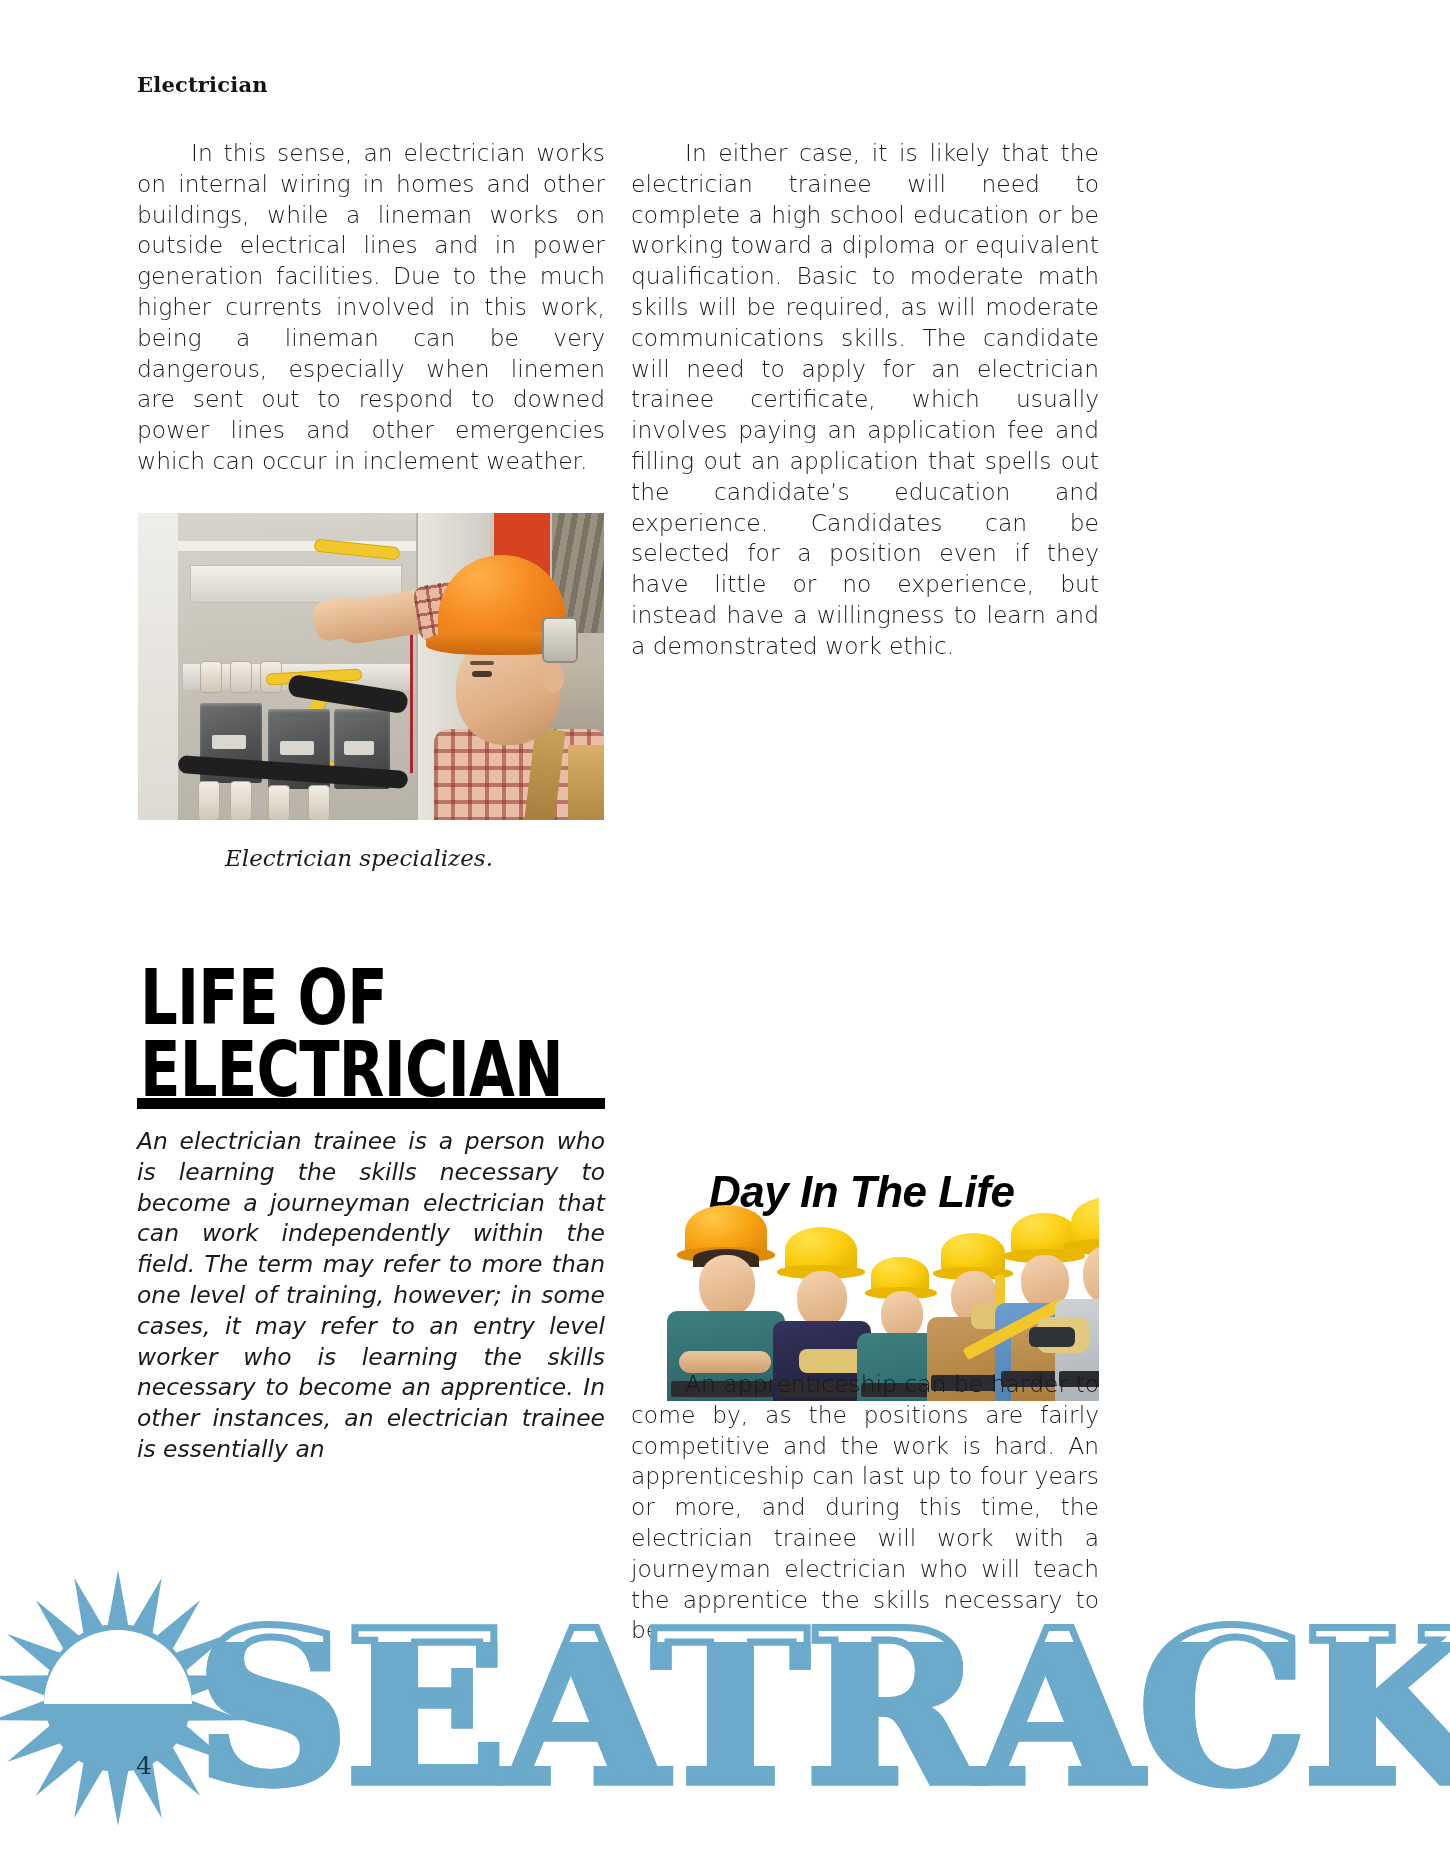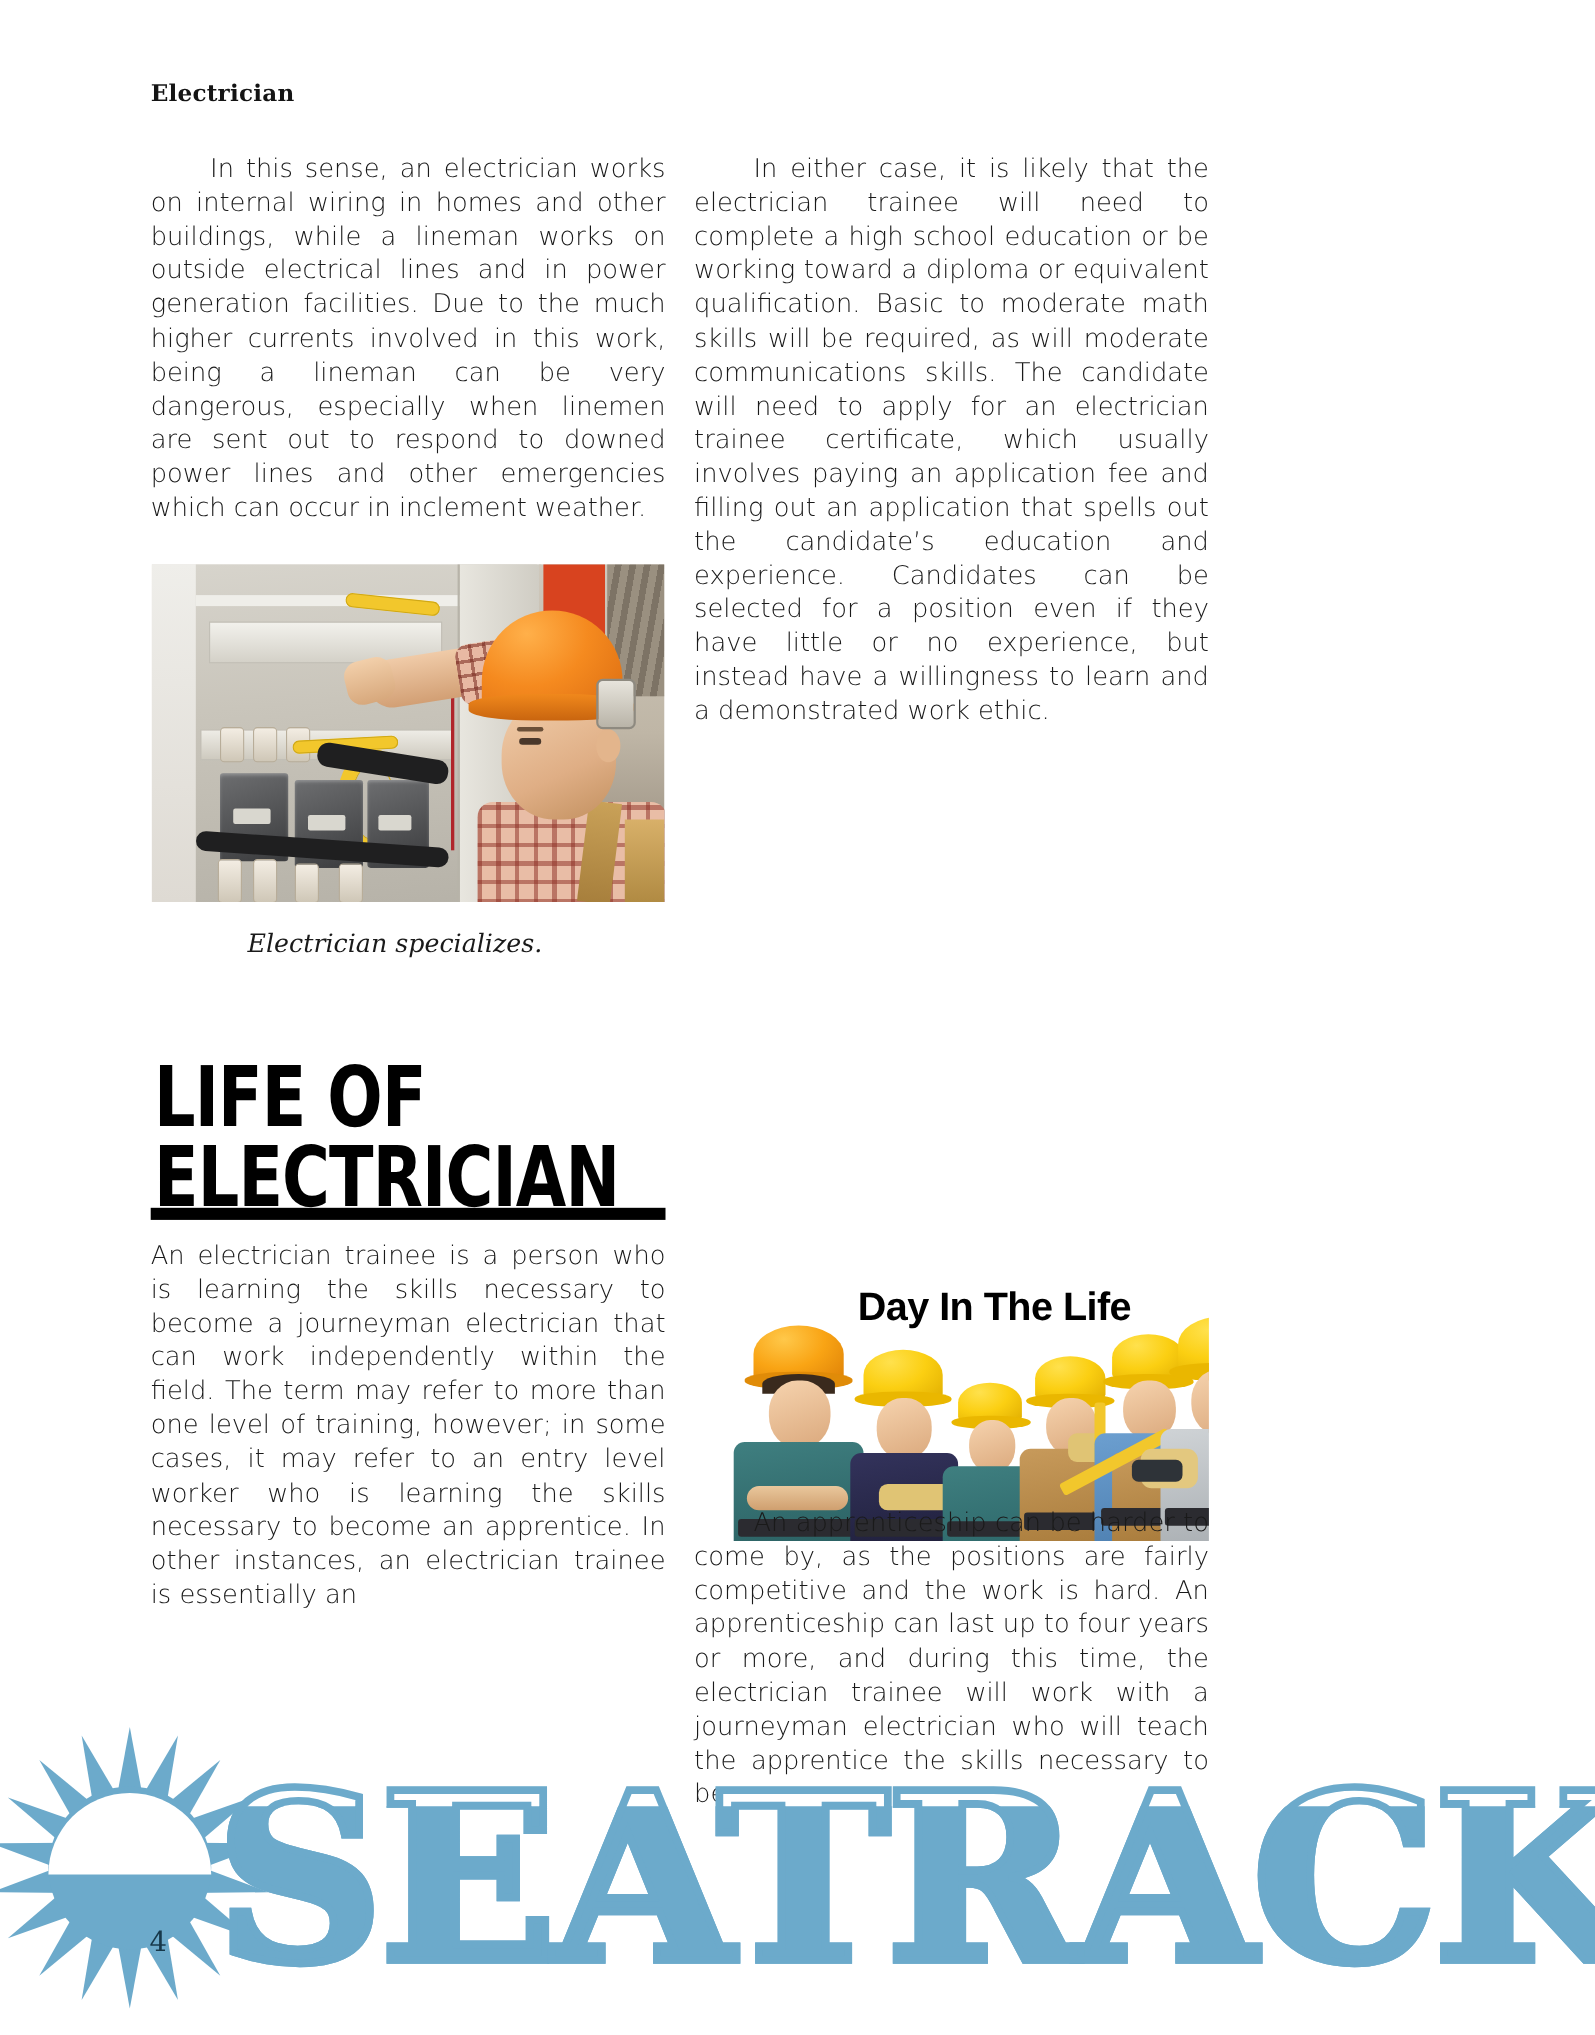--- a/index.html
+++ b/index.html
@@ -35,21 +35,21 @@
     text-justify:inter-word;
     -webkit-hyphens:none;hyphens:none;
   }
   .col-left{left:137px;}
   .col-right{left:631px;}
   .col p{margin:0;text-indent:54px;}
   .col p.noindent{text-indent:0;}
 
   #col-left-top{top:138px;}
   #col-right-top{top:138px;}
-  #col-left-bottom{top:1126px;}
+  #col-left-bottom{top:1126px;font-style:italic;}
   #col-right-bottom{top:1369px;}
 
   
   .fig1{
     position:absolute;left:138px;top:513px;
     width:466px;height:307px;
     overflow:hidden;background:#e9e6e1;
   }
   .f1-wallL{position:absolute;left:0;top:0;width:46px;height:100%;
     background:linear-gradient(180deg,#efeeea,#dedad3);}
@@ -154,23 +154,23 @@
   }
 
   
   .fig2{
     position:absolute;left:657px;top:1163px;
     width:442px;height:238px;
     overflow:hidden;background:#ffffff;
   }
   .f2-title{
     position:absolute;left:0;right:0;top:4px;
-    text-align:center;padding-left:52px;
+    text-align:left;padding-left:52px;
     font-family:"Liberation Sans", sans-serif;
-    font-weight:bold;font-size:36px;letter-spacing:-.5px;color:#000;
+    font-weight:bold;font-size:44px;letter-spacing:-.5px;color:#000;font-style:italic;
   }
   .worker{position:absolute;bottom:0;}
   .w-helm{position:absolute;border-radius:50% 50% 14% 14%;
     background:radial-gradient(ellipse at 34% 24%,#ffe14d 0%,#fbcf12 48%,#e0ad00 100%);}
   .w-helm.orange{background:radial-gradient(ellipse at 34% 24%,#ffc84a 0%,#f9a414 48%,#dc7f06 100%);}
   .w-brim{position:absolute;border-radius:46%;background:#eab700;}
   .w-brim.orange{background:#e08b08;}
   .w-face{position:absolute;border-radius:46% 46% 48% 48%;
     background:linear-gradient(160deg,#f6d3ae,#daa87c);}
   .w-hair{position:absolute;border-radius:50% 50% 0 0;background:#3a2a1d;}

